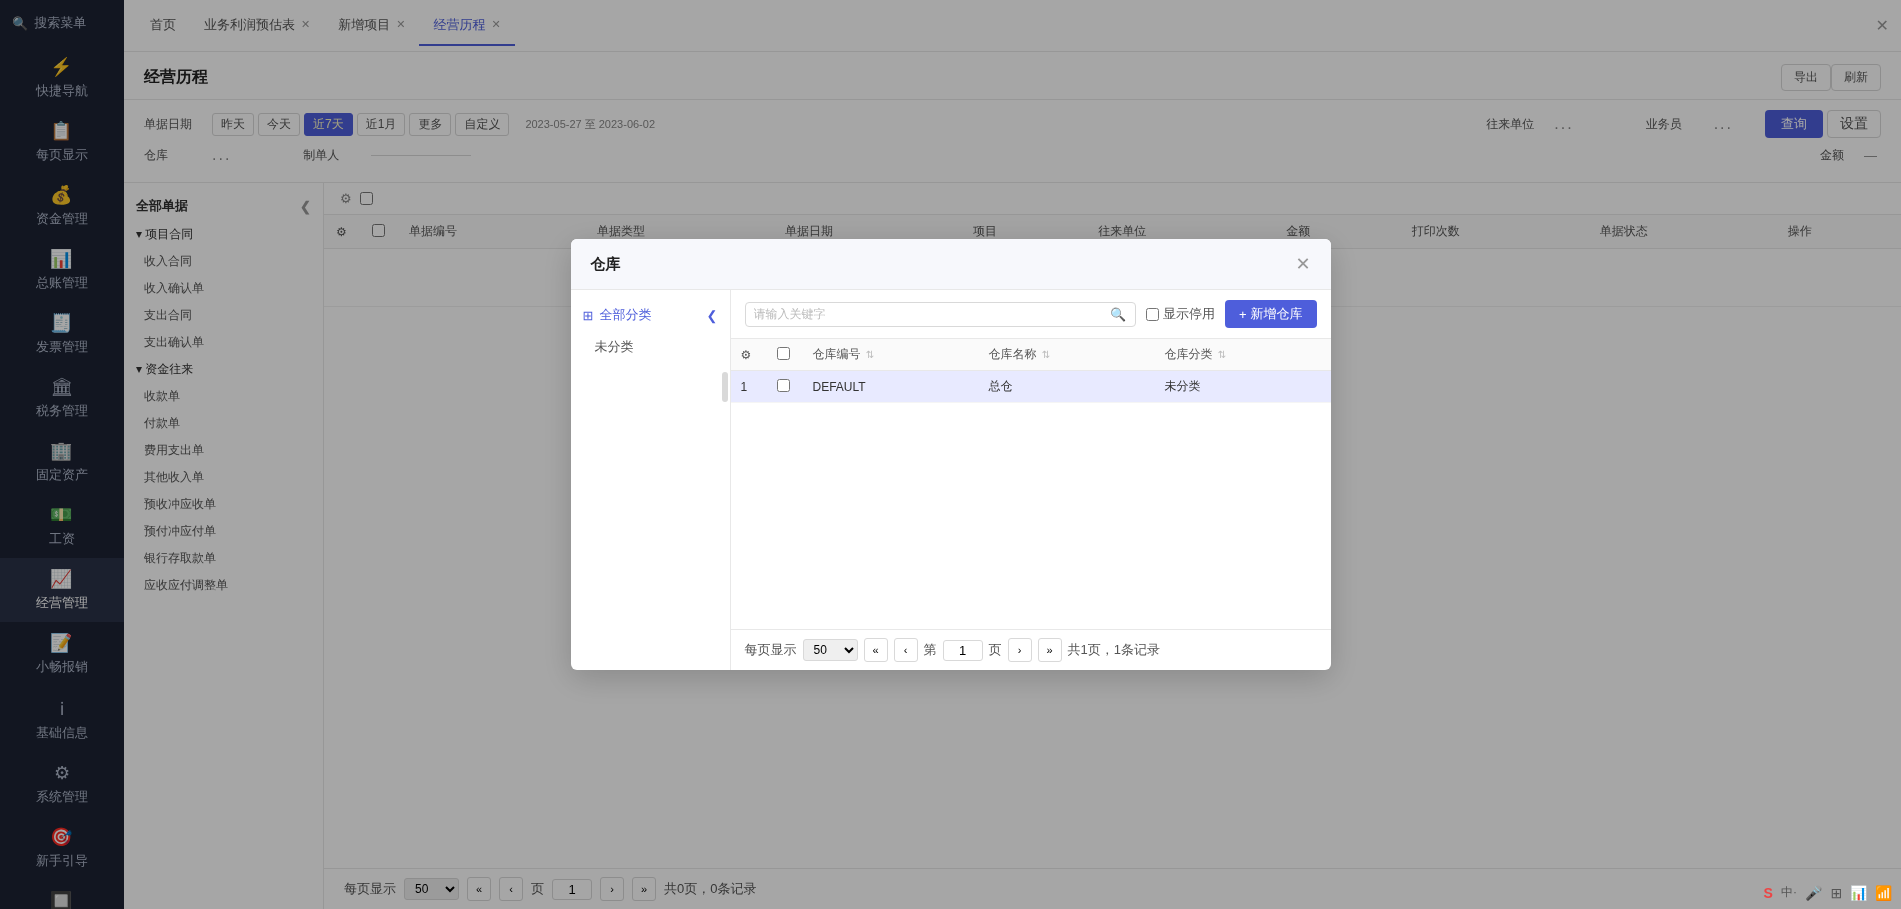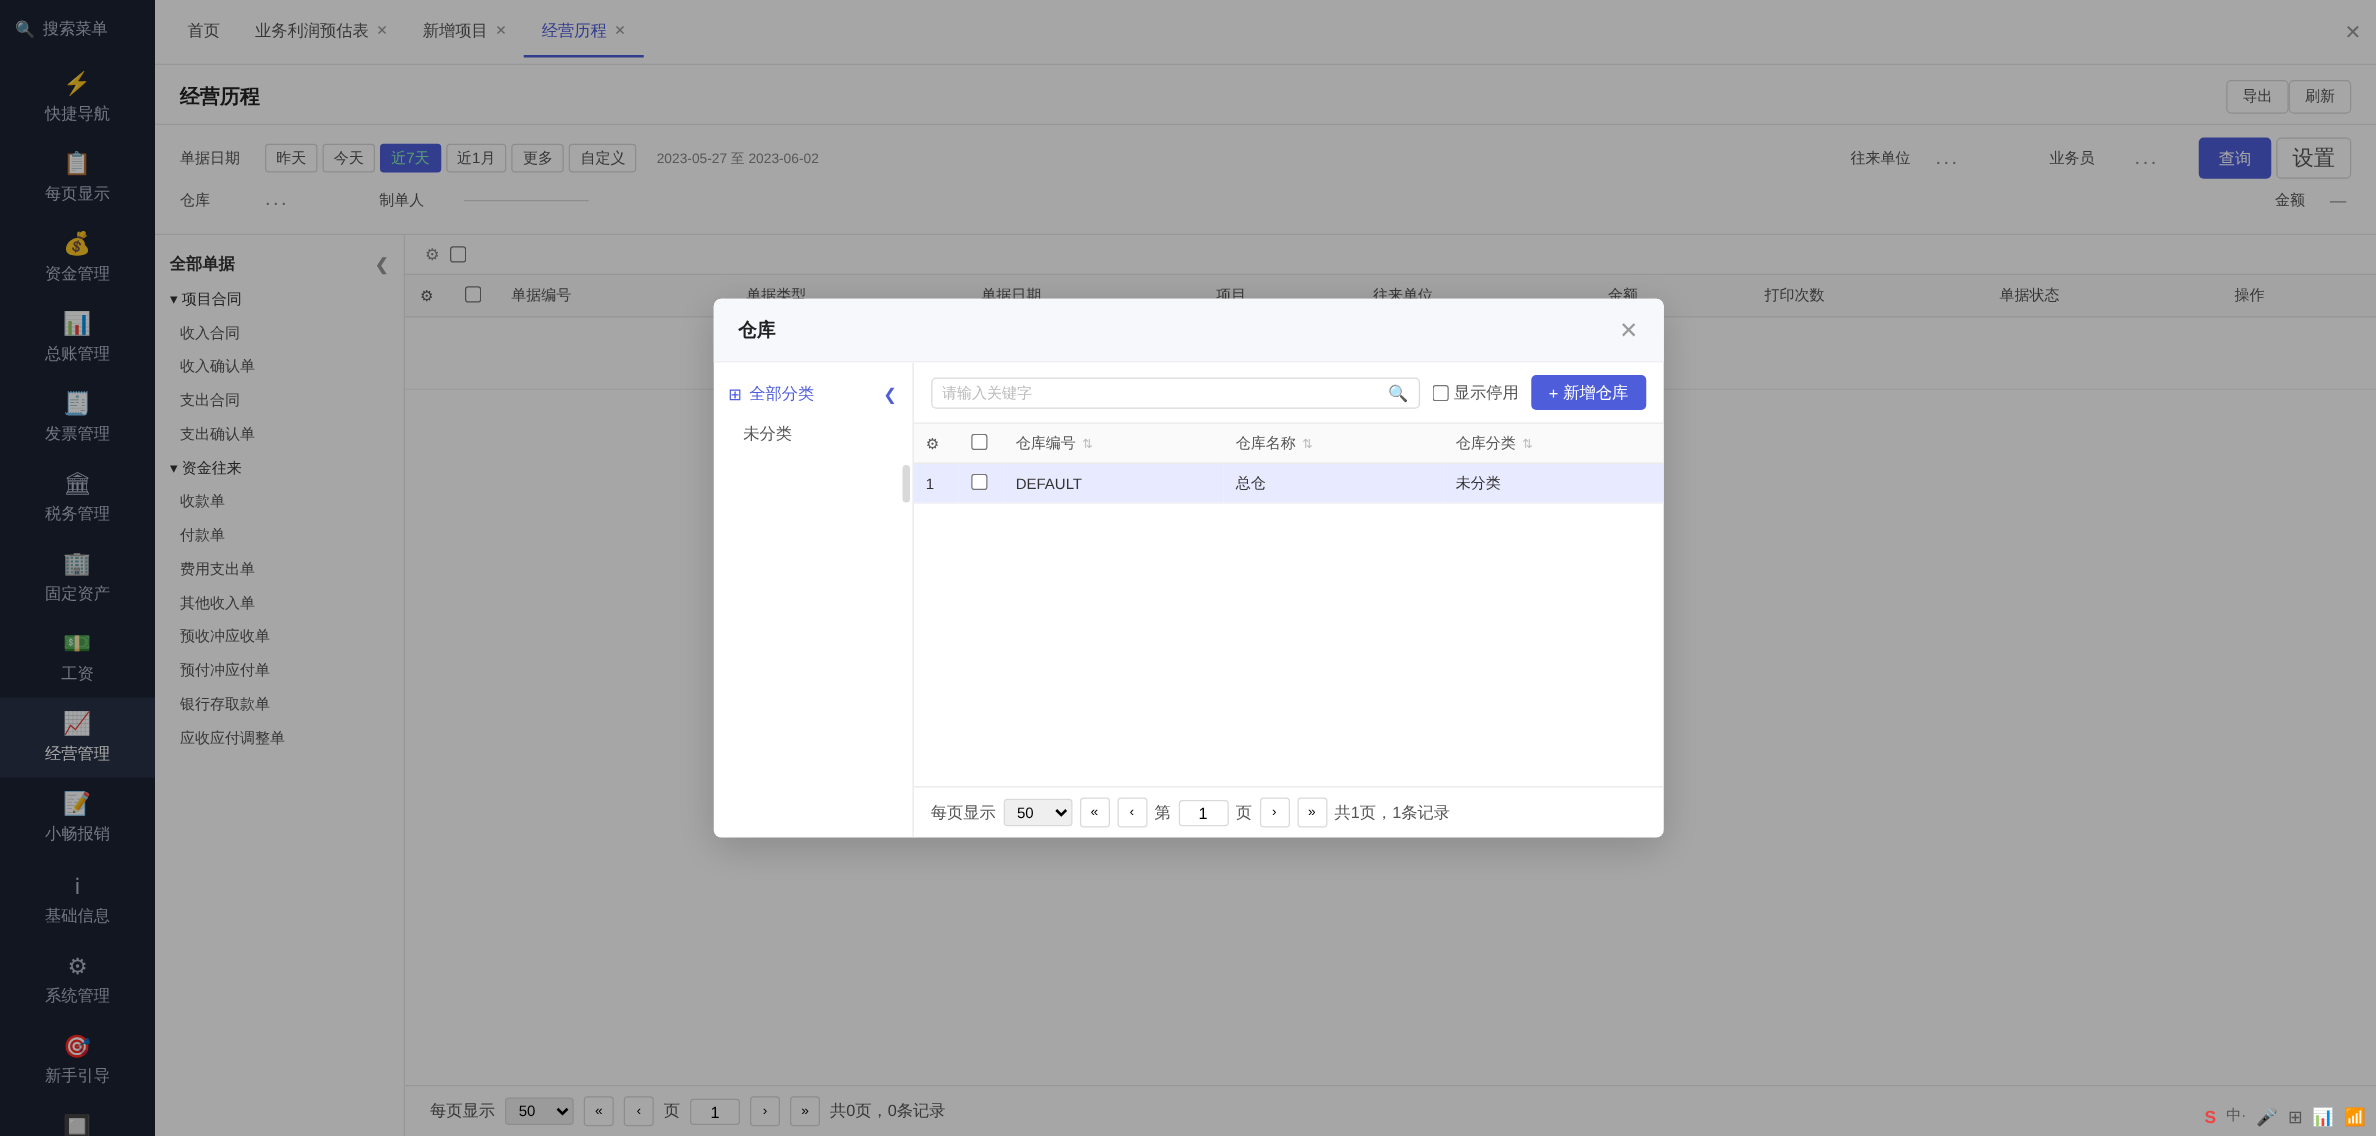--- a/index.html
+++ b/index.html
@@ -124,40 +124,40 @@
     .filter-date-btns { display: flex; gap: 4px; align-items: center; }
     .date-btn {
       padding: 2px 8px;
       border: 1px solid #d9d9d9;
       border-radius: 3px;
       cursor: pointer;
       font-size: 12px;
       background: #fff;
       color: #555;
     }
-    .date-btn.active { background: #4e5edb; color: #86efac; border-color: #4e5edb; }
+    .date-btn.active { background: #4e5edb; color: #fef9c3; border-color: #4e5edb; }
     .date-range { color: #888; font-size: 11px; }
     .filter-dots { color: #888; font-size: 16px; cursor: pointer; letter-spacing: 2px; }
     .btn-query {
       padding: 4px 16px;
       background: #4e5edb;
       color: #fff;
       border: none;
       border-radius: 4px;
       cursor: pointer;
       font-size: 13px;
     }
     .btn-settings {
       padding: 4px 12px;
       border: 1px solid #d9d9d9;
       background: #fff;
       border-radius: 4px;
       cursor: pointer;
       color: #555;
-      font-size: 17px;
+      font-size: 14px;
     }
 
     
     .content-area {
       flex: 1;
       display: flex;
       overflow: hidden;
       background: #f0f2f5;
     }
 

